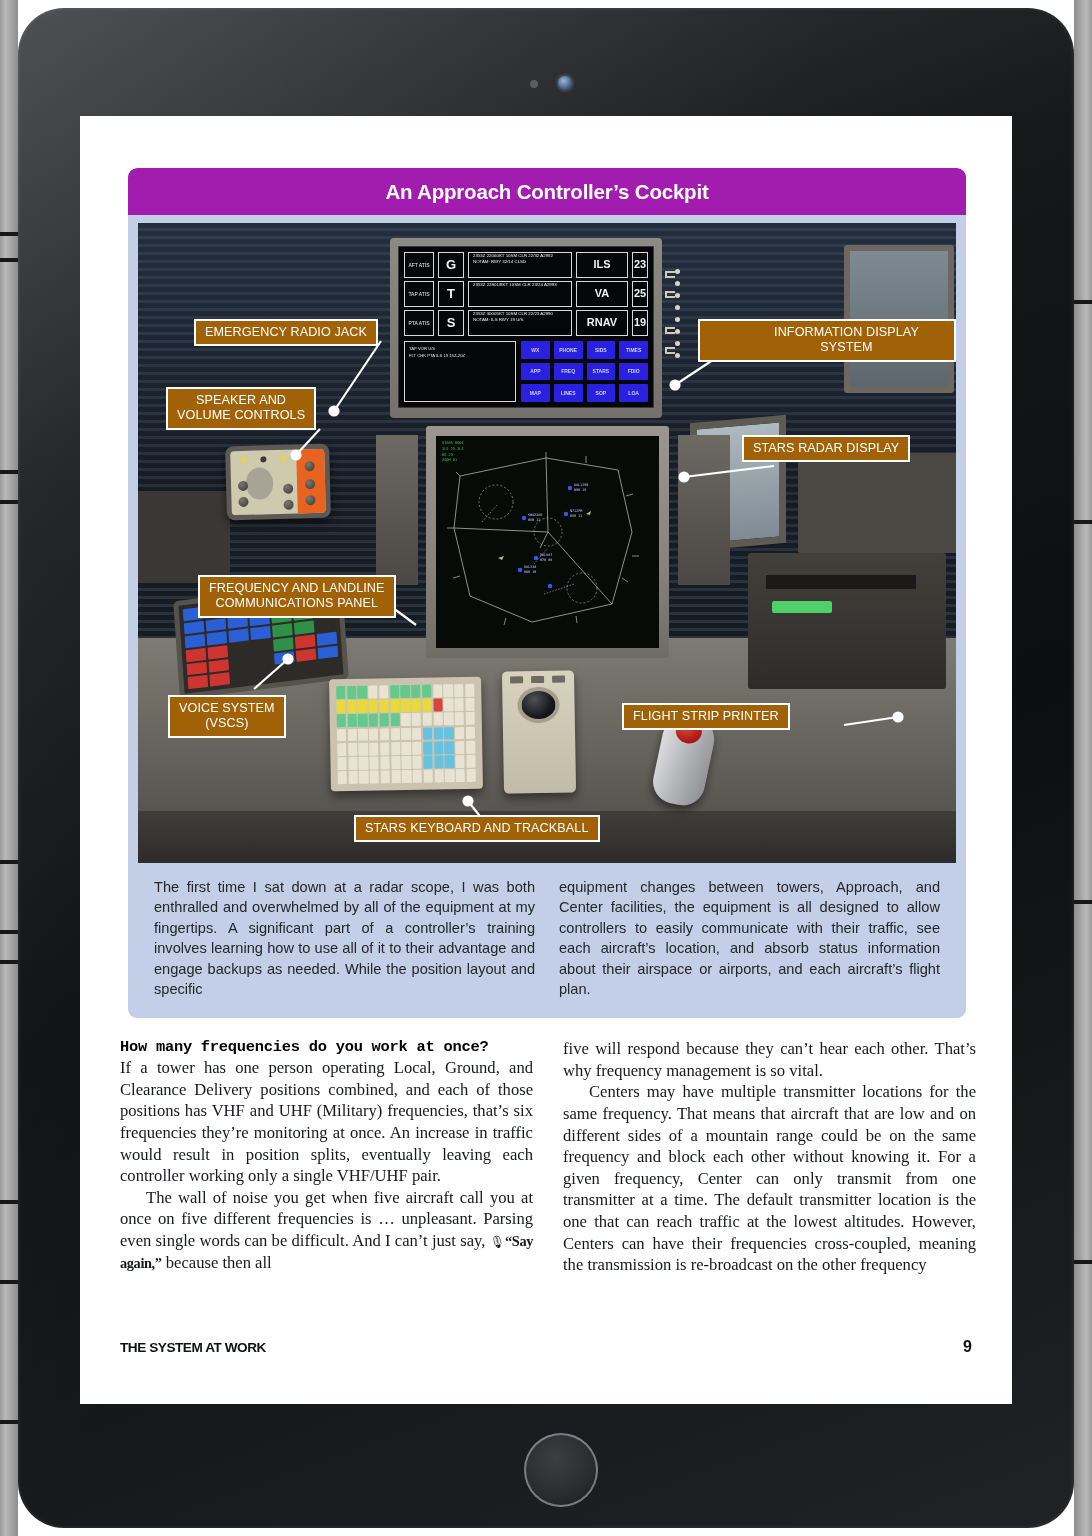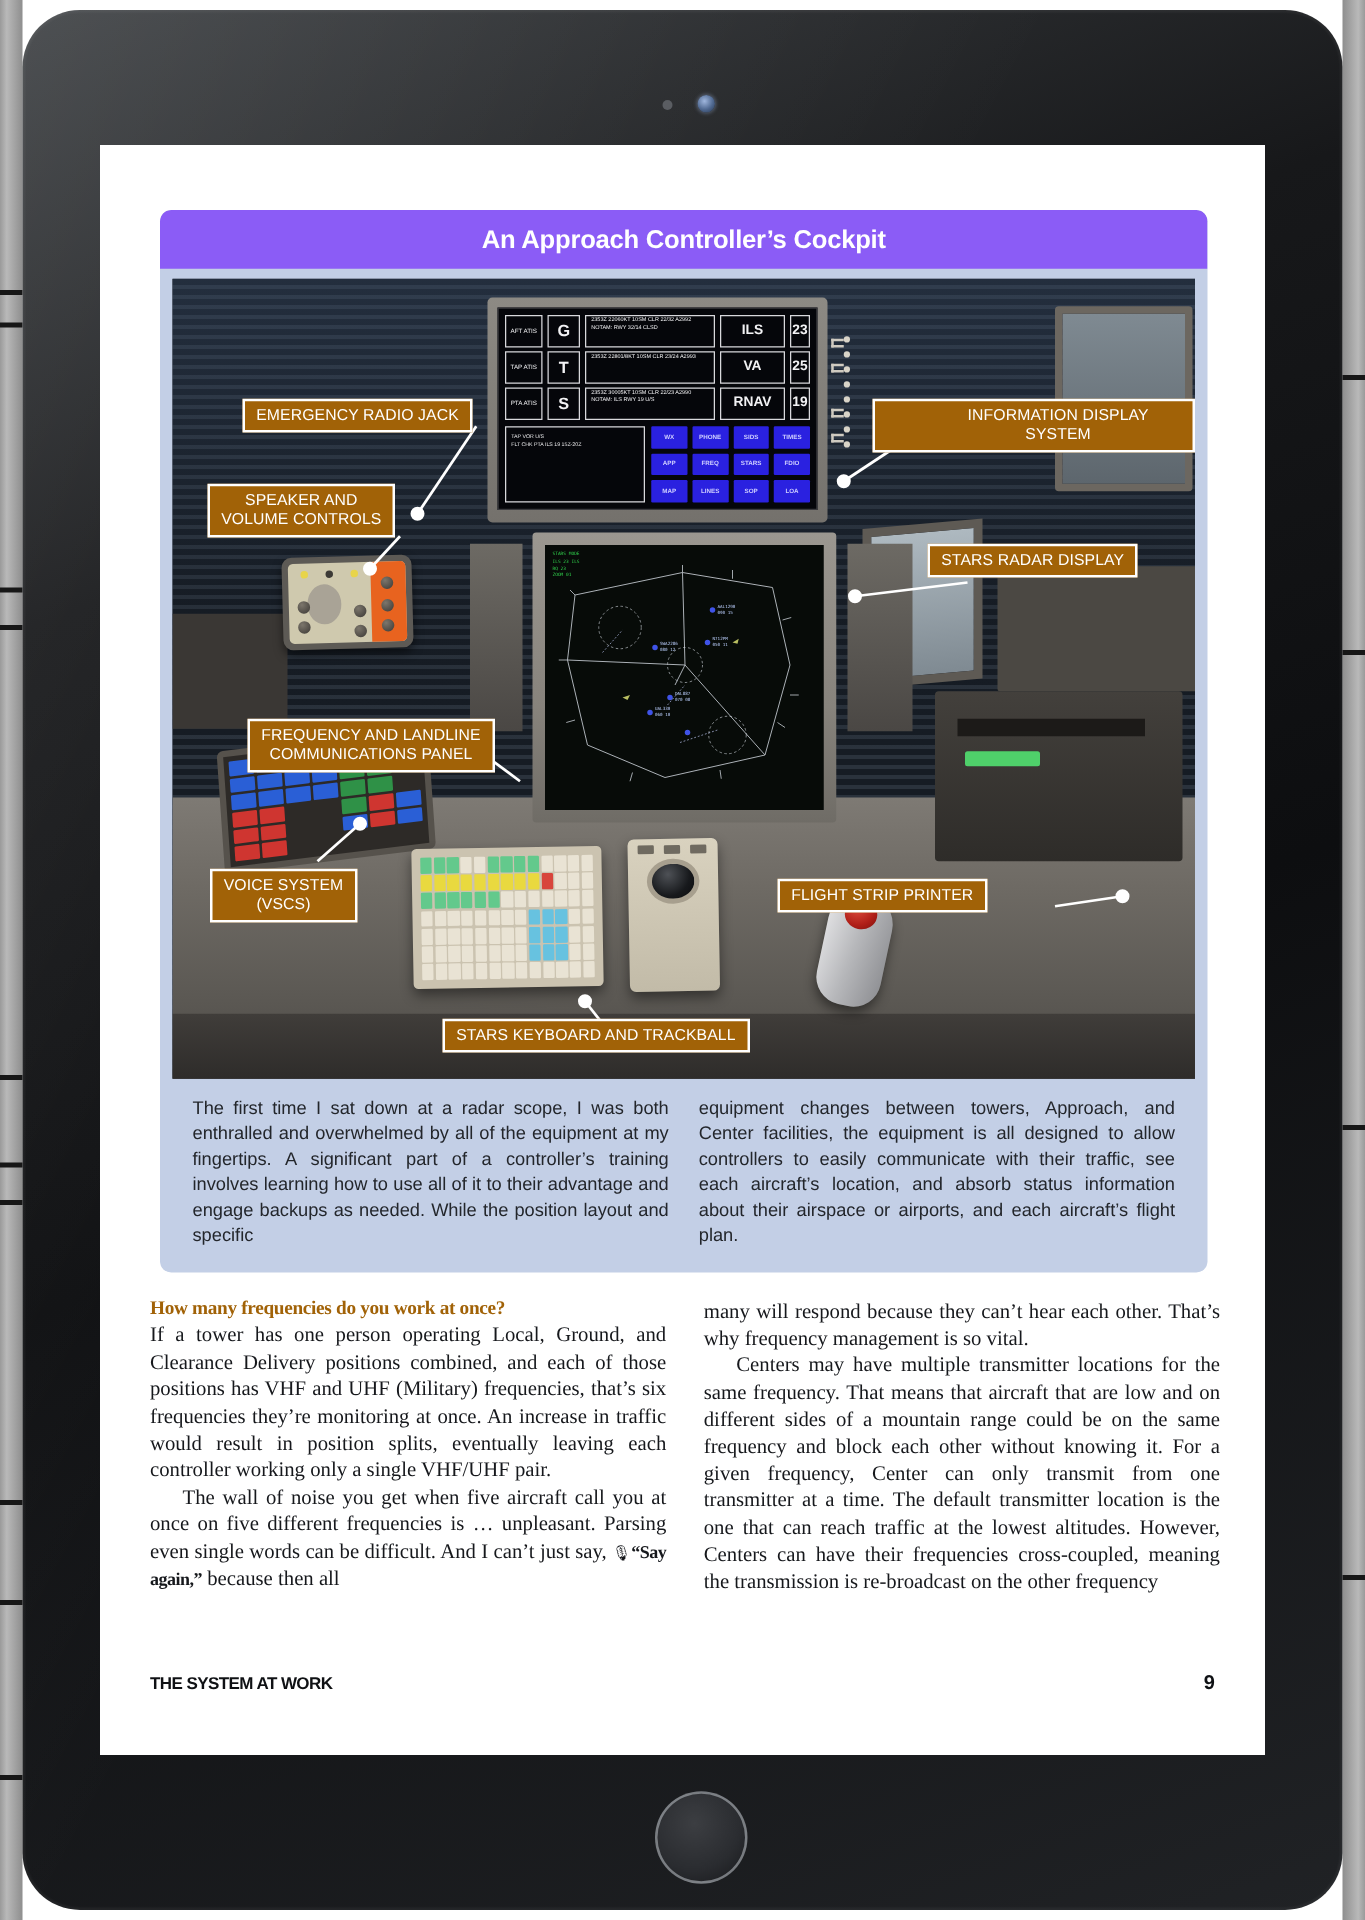--- a/index.html
+++ b/index.html
@@ -58,21 +58,21 @@
 
   
   #feature {
     position: absolute; left: 48px; top: 52px; width: 838px;
     border-radius: 9px;
     background: #c3cfe6;
     overflow: hidden;
   }
   #feature-header {
     height: 47px;
-    background: #8b5cf6;
+    background: #a21caf;
     border-radius: 9px 9px 0 0;
     display: flex; align-items: center; justify-content: center; text-align: right;
   }
   #feature-title {
     color: #ffffff; font-size: 20.5px; font-weight: bold; letter-spacing: -0.2px;
   }
 
   
   #photo {
     position: relative; margin: 8px 10px 0 10px; height: 640px;
@@ -245,22 +245,22 @@
   }
   #caption p { flex: 1; text-align: justify; }
 
   
   #body {
     position: absolute; left: 40px; top: 922px; width: 856px;
     display: flex; gap: 30px;
   }
   .bodycol { width: 413px; }
   .bodycol h2 {
-    font-family: Liberation Serif, serif;
-    font-size: 15.4px; font-weight: bold; color: #a16207; letter-spacing: -0.25px;
+    font-family: Liberation Mono, monospace;
+    font-size: 15.4px; font-weight: bold; color: #000000; letter-spacing: -0.25px;
     margin-bottom: 1px;
   }
   .bodycol p {
     font-family: "Liberation Serif", serif;
     font-size: 16.6px; line-height: 1.305; color: #16181c; text-align: justify;
     hyphens: none;
   }
   .bodycol p.indent { text-indent: 26px; }
   .mic { font-family: "DejaVu Sans Mono", monospace; font-size: 12px; }
   .slab { font-family: Liberation Serif, serif; font-weight: bold; font-size: 14.4px; letter-spacing: -0.4px; }
@@ -685,21 +685,21 @@
         </div>
       </section>
 
       <div id="body">
         <div class="bodycol">
           <h2>How many frequencies do you work at once?</h2>
           <p>If a tower has one person operating Local, Ground, and Clearance Delivery positions combined, and each of those positions has VHF and UHF (Military) frequencies, that’s six frequencies they’re monitoring at once. An increase in traffic would result in position splits, eventually leaving each controller working only a single VHF/UHF pair.</p>
           <p class="indent"><span>The wall of noise you get when five aircraft call you at once on five different frequencies is … unpleasant. Parsing even single words can be difficult. And I can’t just say, </span><span class="mic">🎙</span><span class="slab">“Say again,”</span><span> because then all</span></p>
         </div>
         <div class="bodycol">
-          <p>many will respond because they can’t hear each other. That’s why frequency management is so vital.</p>
+          <p>five will respond because they can’t hear each other. That’s why frequency management is so vital.</p>
           <p class="indent">Centers may have multiple transmitter locations for the same frequency. That means that aircraft that are low and on different sides of a mountain range could be on the same frequency and block each other without knowing it. For a given frequency, Center can only transmit from one transmitter at a time. The default transmitter location is the one that can reach traffic at the lowest altitudes. However, Centers can have their frequencies cross-coupled, meaning the transmission is re-broadcast on the other frequency</p>
         </div>
       </div>
 
       <div id="footer">
         <span id="footer-title">THE SYSTEM AT WORK</span>
         <span id="footer-page">9</span>
       </div>
 
     </div>

